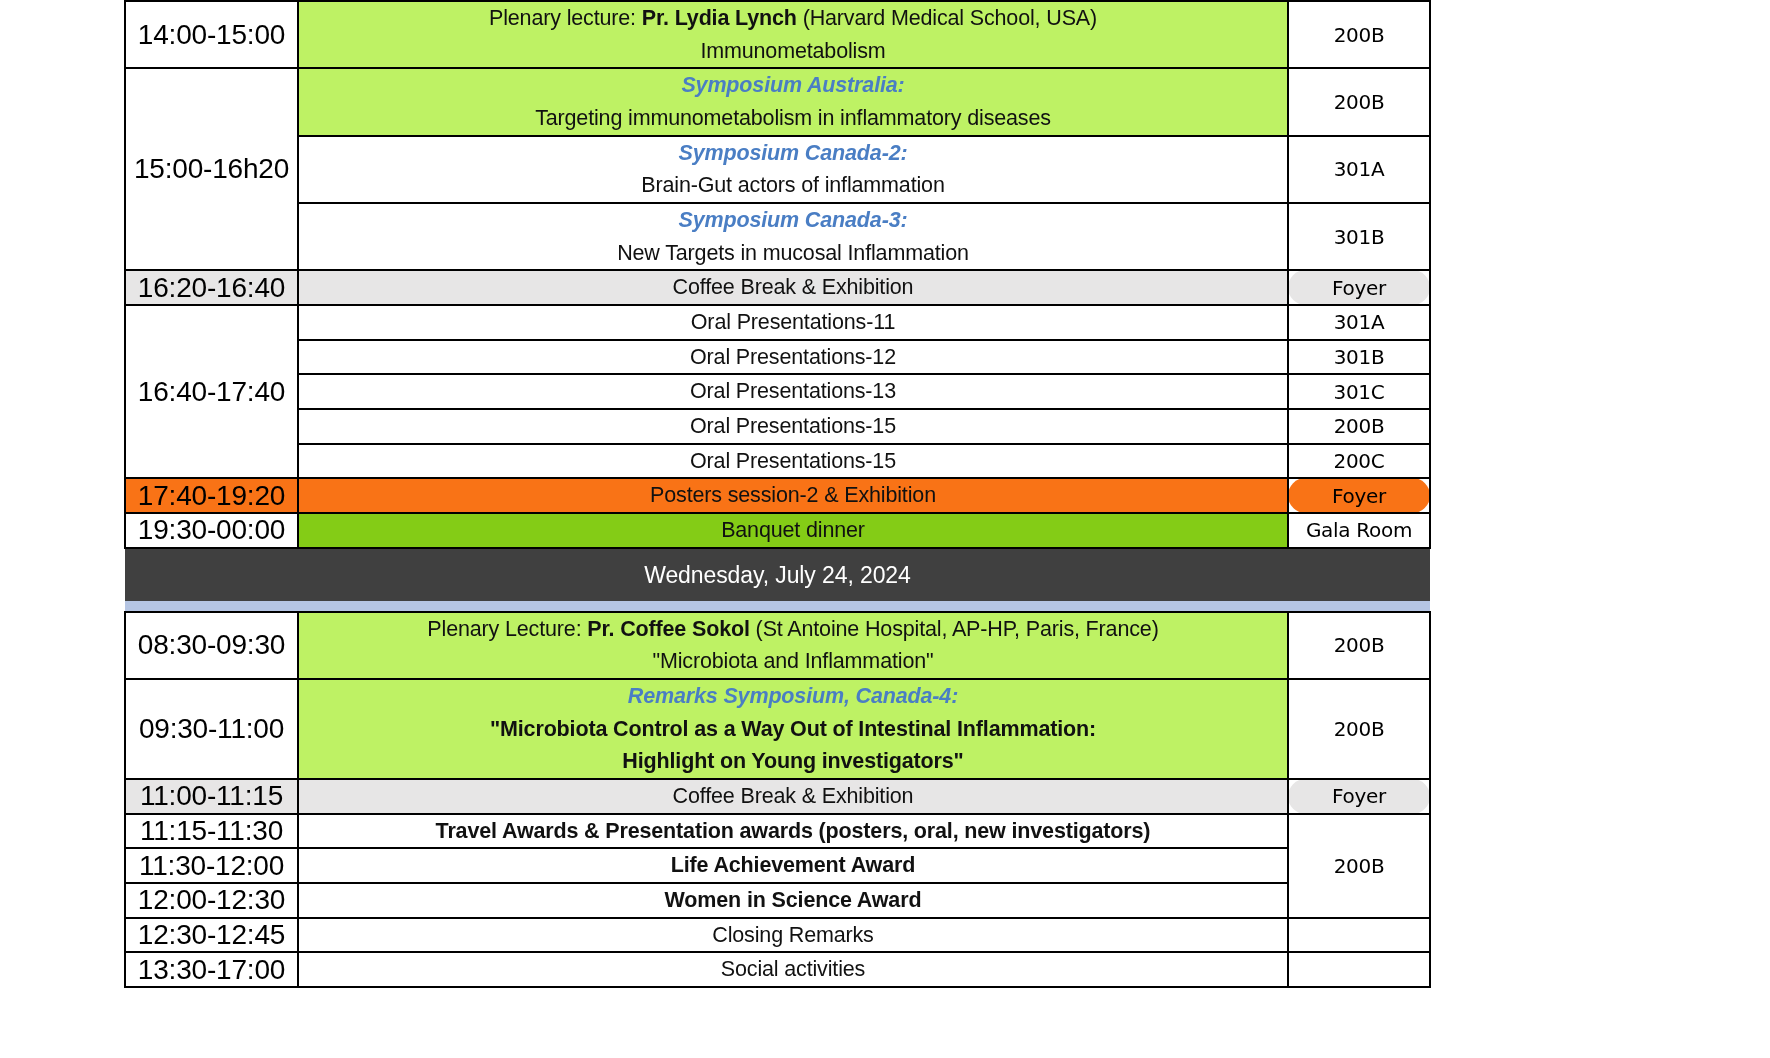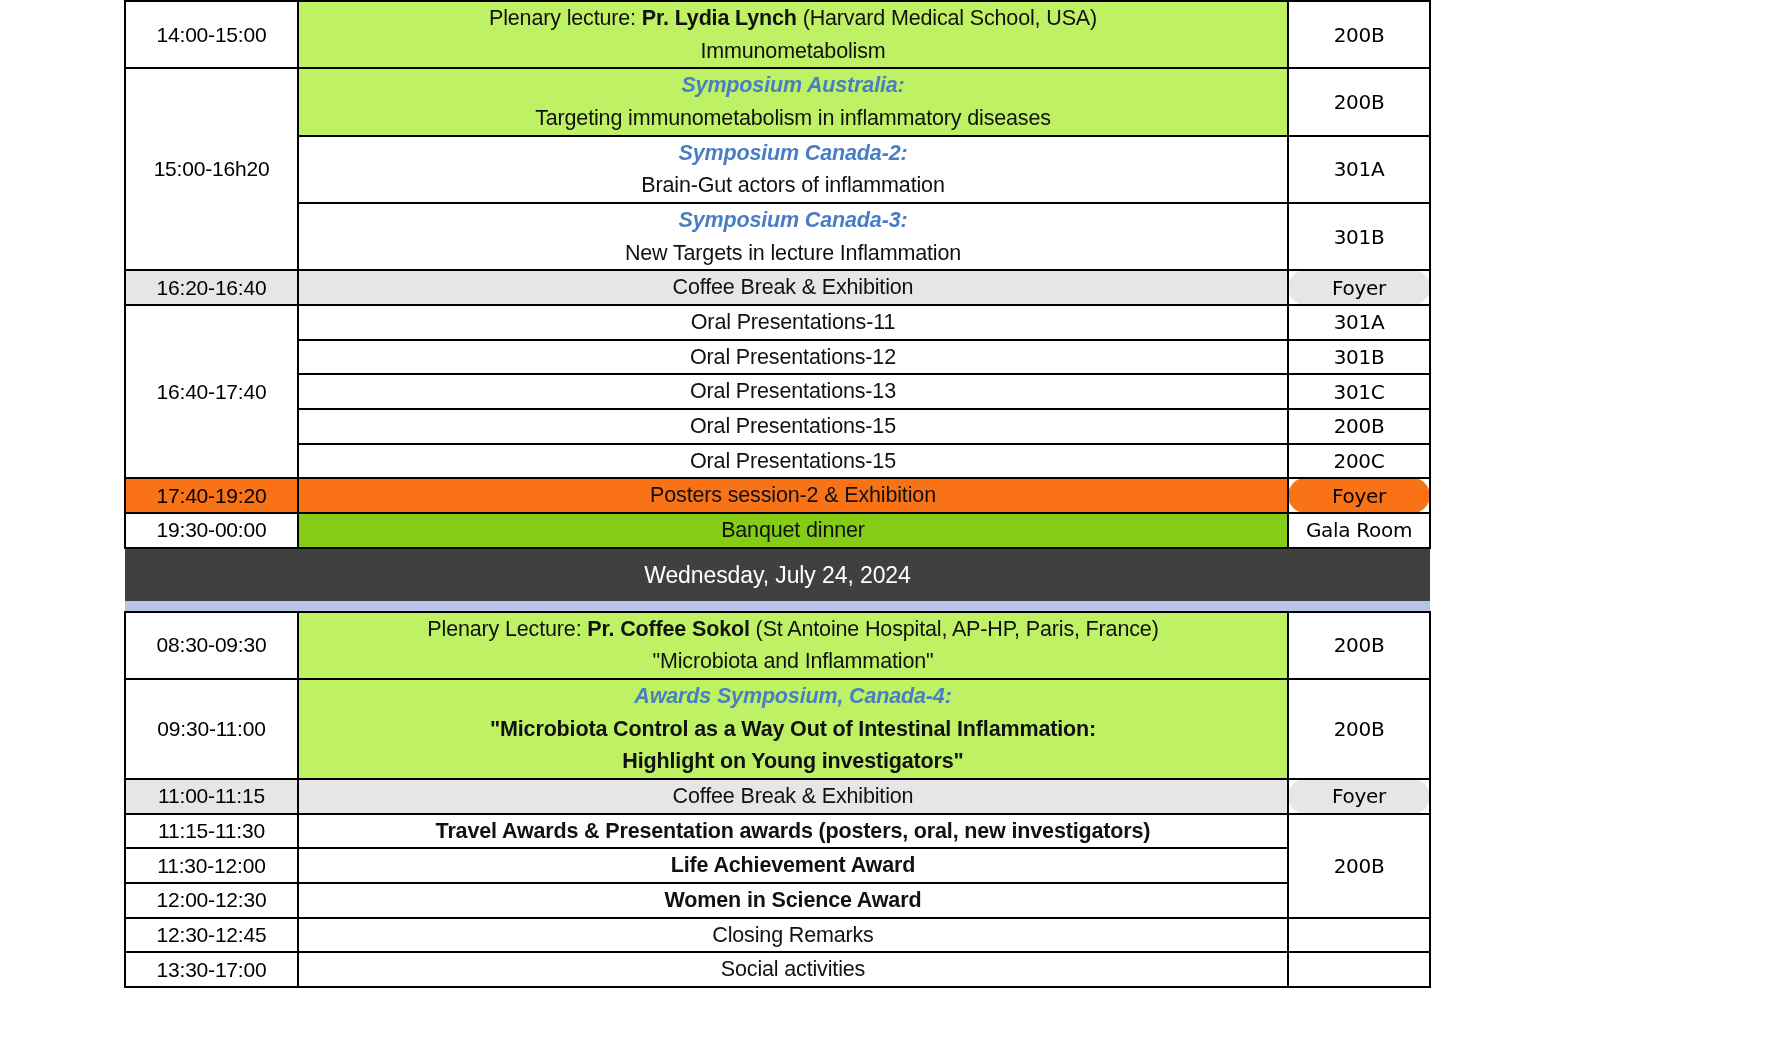--- a/index.html
+++ b/index.html
@@ -24,21 +24,21 @@
   }
 
   col.c-time{width:173px;}
   col.c-main{width:990px;}
   col.c-room{width:142px;}
 
   
   .time{
     text-align:center;
     font-family:"Liberation Sans","DejaVu Sans",sans-serif;
-    font-size:21px;
+    font-size:28px;
     color:#000;
     letter-spacing:-0.2px;
     padding:2px 0;
     white-space:nowrap;
   }
   .main{
     text-align:center;
     font-family:"Liberation Sans","DejaVu Sans",sans-serif;
     font-size:21.5px;
     color:#111;
@@ -123,21 +123,21 @@
         <tr>
           <td class="main f-white">
             <span class="line"><span class="sym">Symposium Canada-2:</span></span>
             <span class="line"><span>Brain-Gut actors of inflammation</span></span>
           </td>
           <td class="room f-white">301A</td>
         </tr>
         <tr>
           <td class="main f-white">
             <span class="line"><span class="sym">Symposium Canada-3:</span></span>
-            <span class="line"><span>New Targets in lecture Inflammation</span></span>
+            <span class="line"><span>New Targets in mucosal Inflammation</span></span>
           </td>
           <td class="room f-white">301B</td>
         </tr>
         <tr>
           <td class="time f-gray">16:20-16:40</td>
           <td class="main f-gray">
             <span class="line"><span>Coffee Break &amp; Exhibition</span></span>
           </td>
           <td class="room f-gray">Foyer</td>
         </tr>
@@ -200,21 +200,21 @@
           <td class="time f-white">08:30-09:30</td>
           <td class="main f-peach">
             <span class="line"><span>Plenary Lecture: </span><span class="bold">Pr. Coffee Sokol</span><span> (St Antoine Hospital, AP-HP, Paris, France)</span></span>
             <span class="line"><span>"Microbiota and Inflammation"</span></span>
           </td>
           <td class="room f-white">200B</td>
         </tr>
         <tr>
           <td class="time f-white">09:30-11:00</td>
           <td class="main f-peach">
-            <span class="line"><span class="sym">Awards Symposium, Canada-4:</span></span>
+            <span class="line"><span class="sym">Remarks Symposium, Canada-4:</span></span>
             <span class="line"><span class="bold">"Microbiota Control as a Way Out of Intestinal Inflammation:</span></span>
             <span class="line"><span class="bold">Highlight on Young investigators"</span></span>
           </td>
           <td class="room f-white">200B</td>
         </tr>
         <tr>
           <td class="time f-gray">11:00-11:15</td>
           <td class="main f-gray">
             <span class="line"><span>Coffee Break &amp; Exhibition</span></span>
           </td>

